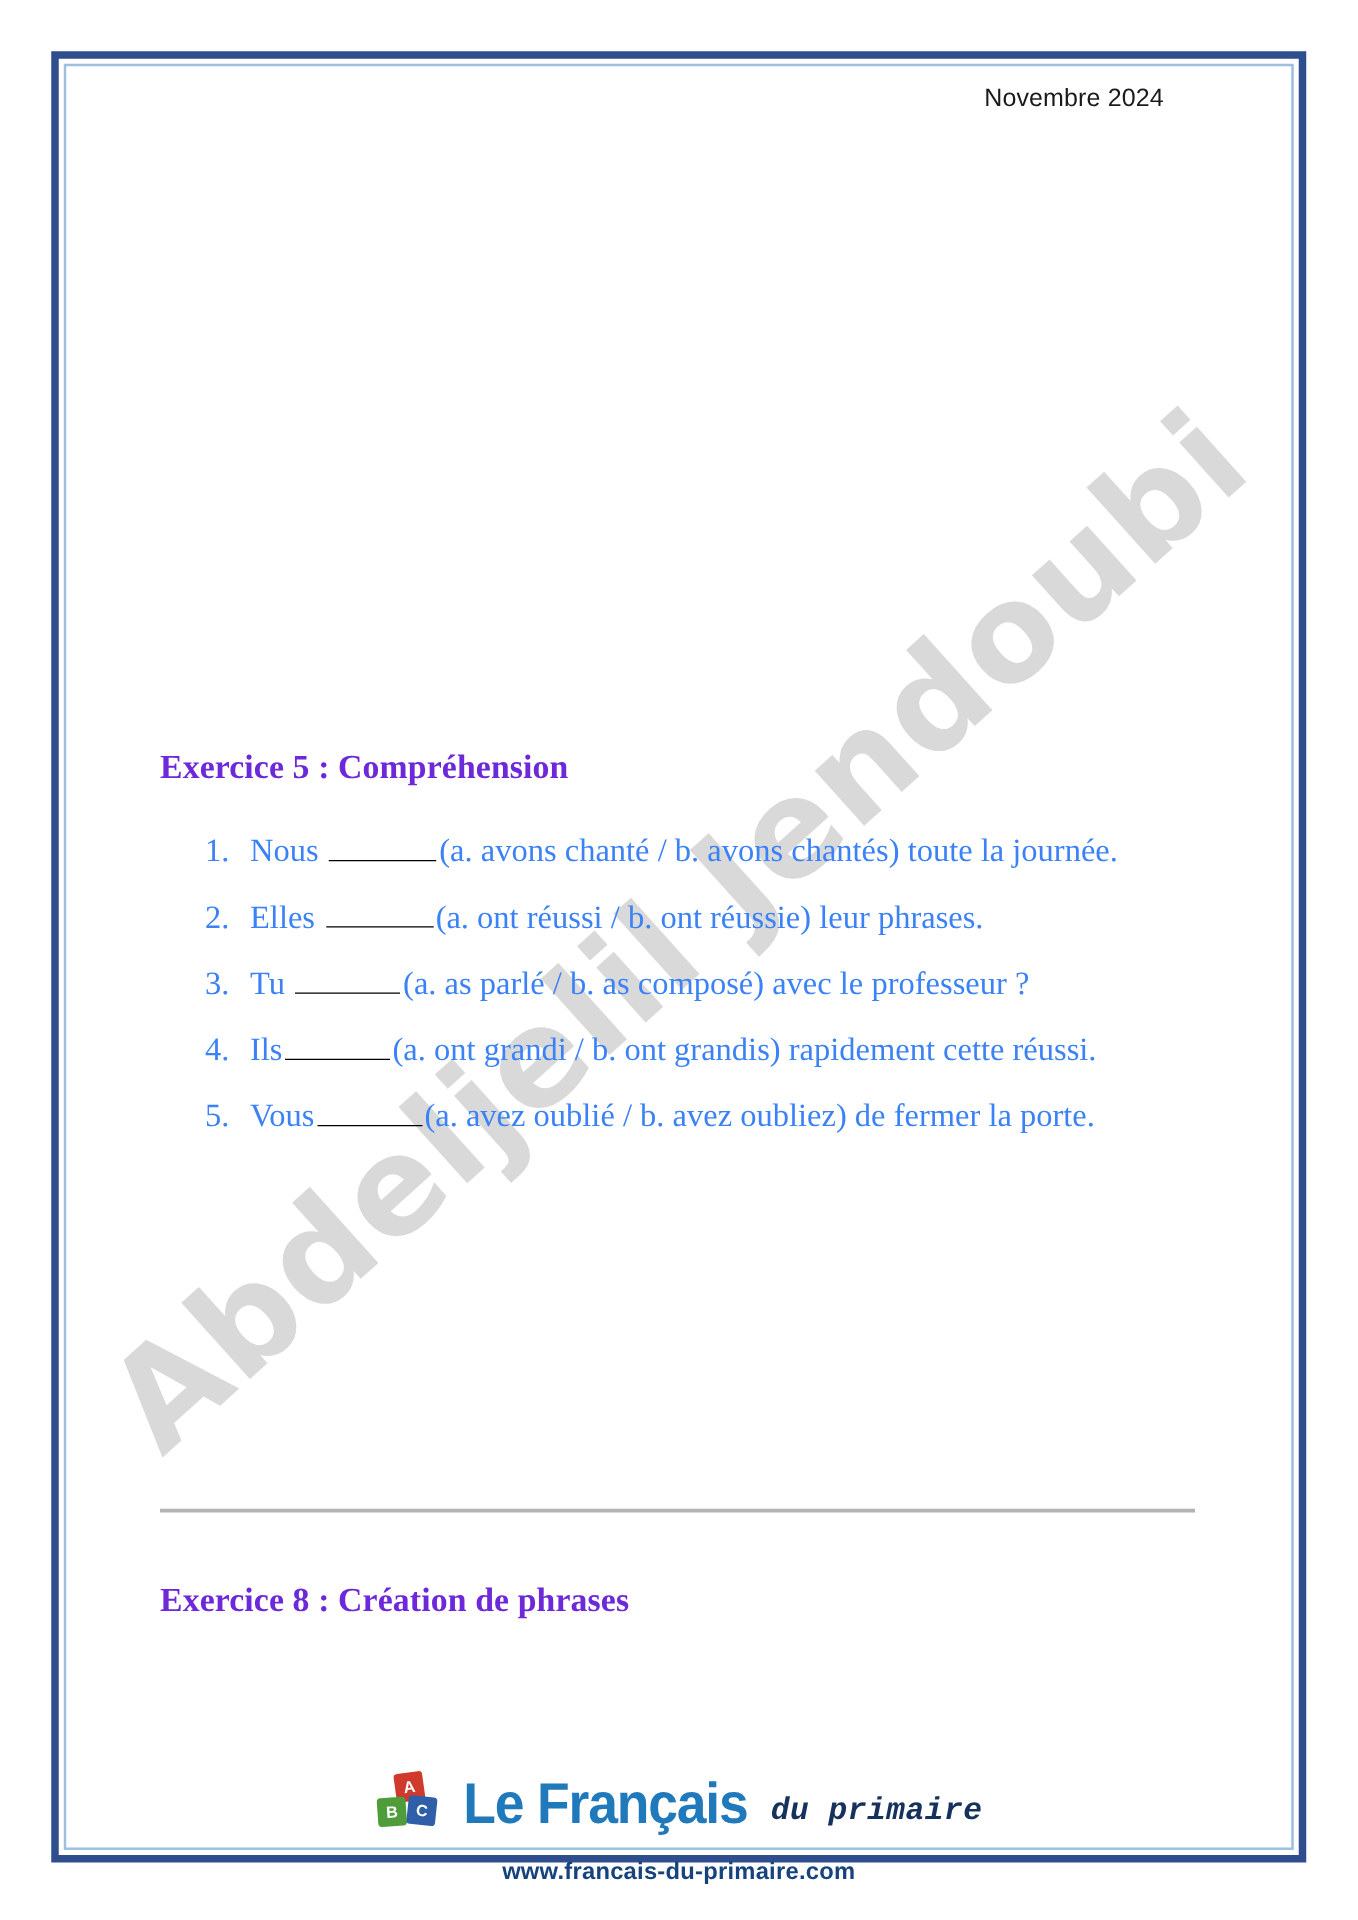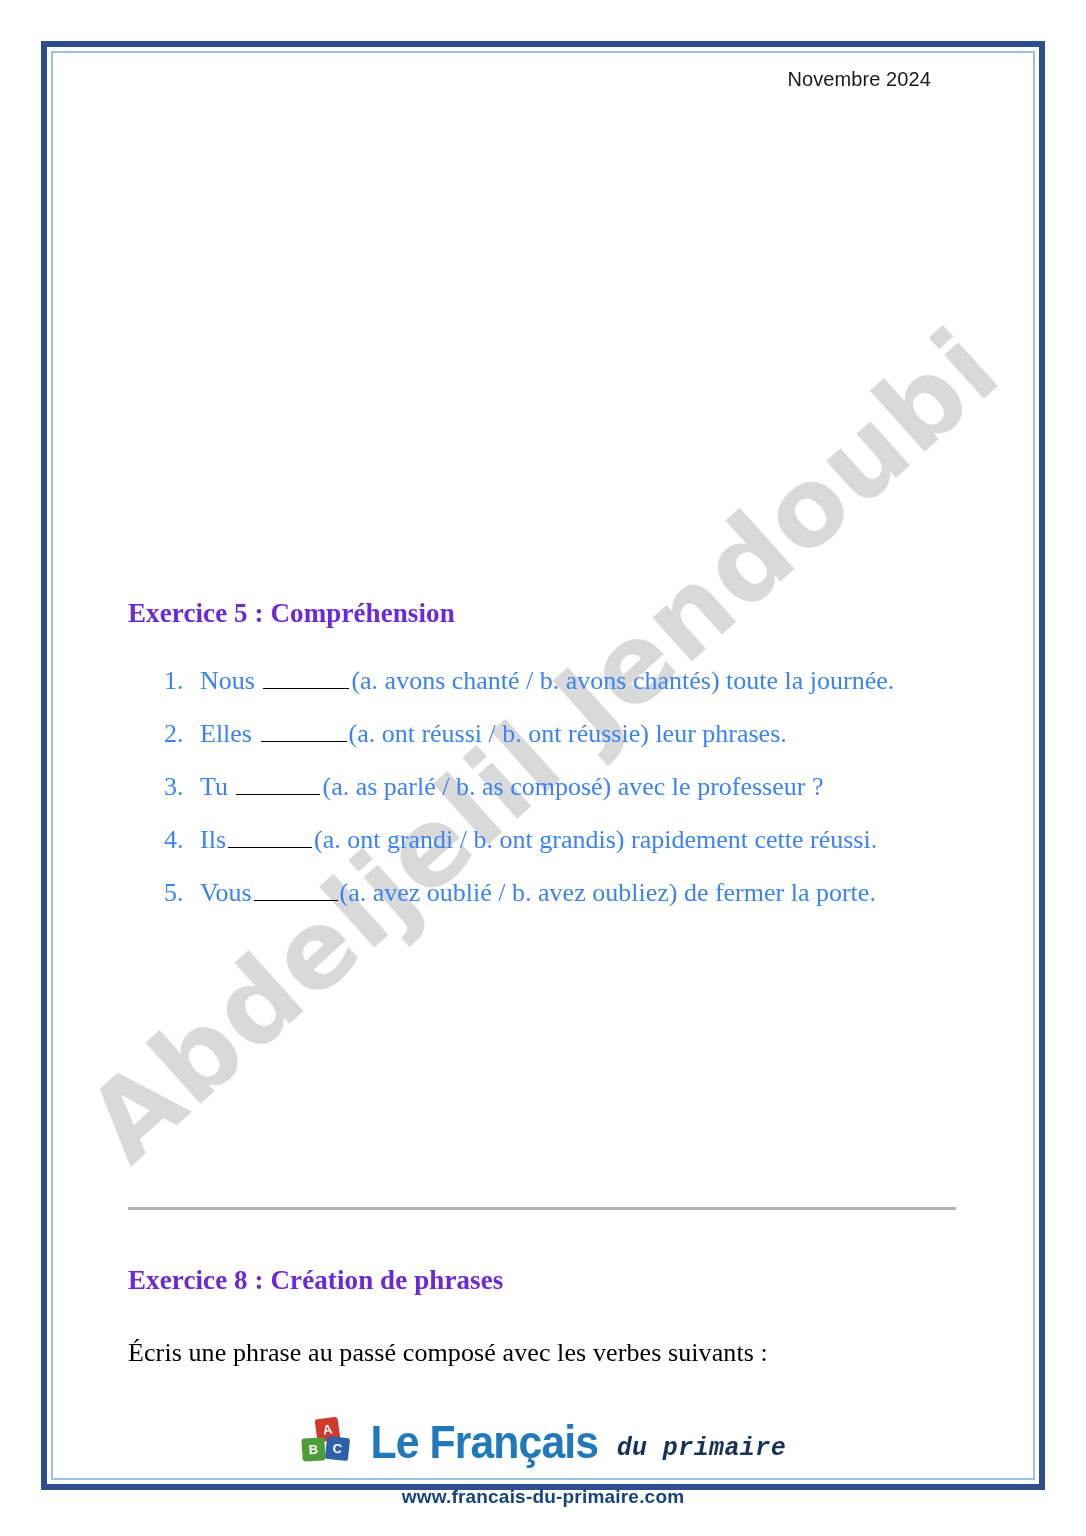--- a/index.html
+++ b/index.html
@@ -225,21 +225,20 @@
         <li><span>Tu</span> <span class="blank tight"></span><span>(a. as parlé / b. as composé) avec le professeur ?</span></li>
         <li><span>Ils</span><span class="blank tight"></span><span>(a. ont grandi / b. ont grandis) rapidement cette réussi.</span></li>
         <li><span>Vous</span><span class="blank tight"></span><span>(a. avez oublié / b. avez oubliez) de fermer la porte.</span></li>
       </ol>
     </div>
 
     <hr class="divider">
 
     <div class="section-two">
       <h2 class="ex-title">Exercice 8 : Création de phrases</h2>
-      <p class="intro">Écris une phrase au passé composé avec les verbes suivants :</p>
     </div>
 
     <div class="footer">
       <div class="logo-row">
         <div class="blocks">
           <div class="blk blk-a">A</div>
           <div class="blk blk-b">B</div>
           <div class="blk blk-c">C</div>
         </div>
         <div class="logo-main">Le Français</div>

